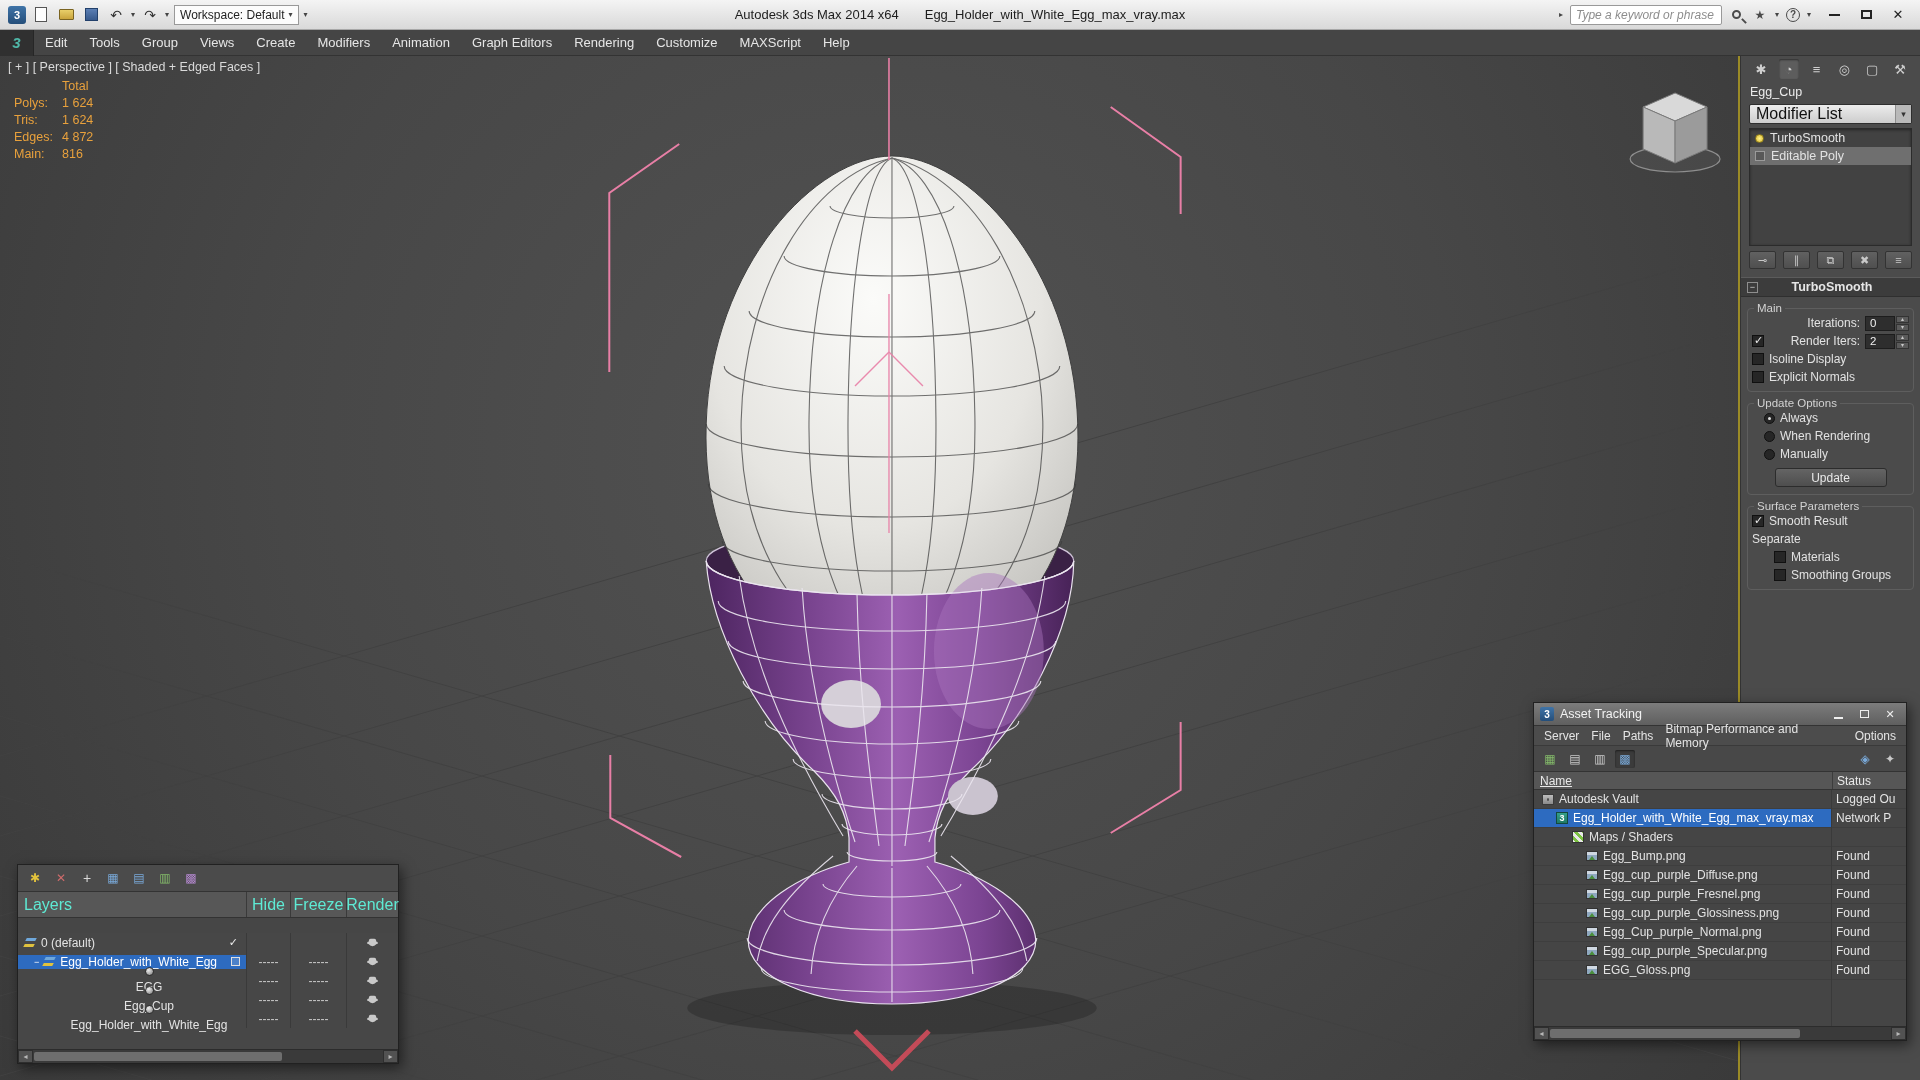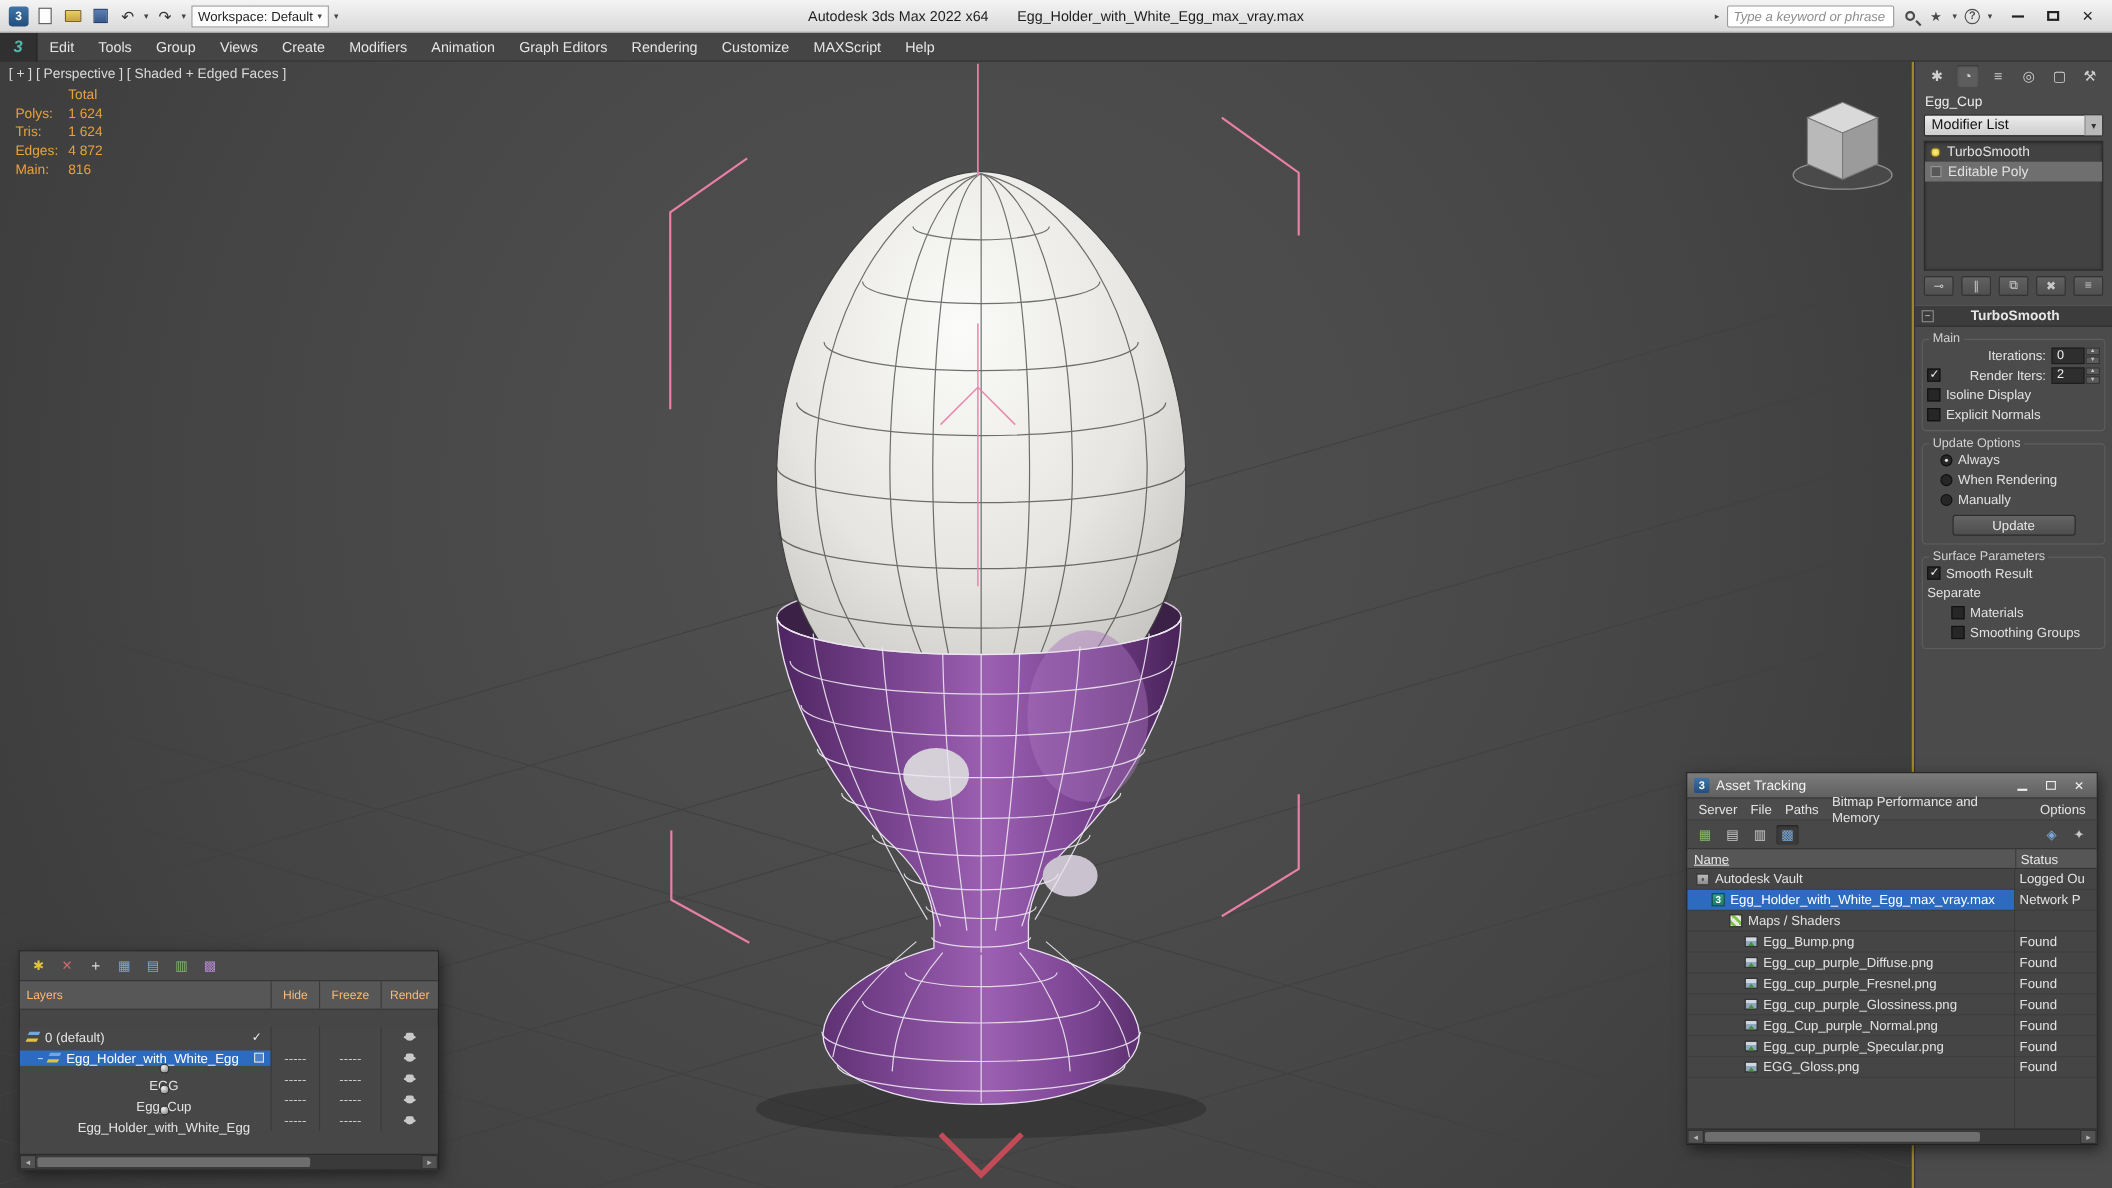--- a/index.html
+++ b/index.html
@@ -71,21 +71,21 @@
   
   .cpanel{position:absolute;top:56px;right:0;width:180px;bottom:0;background:#4b4b4b;
     border-left:1px solid #333;font-size:12px;color:#e2e2e2;}
   .cp-tabs{height:26px;display:flex;align-items:center;justify-content:space-between;padding:0 10px;}
   .cp-tab{width:20px;height:20px;display:flex;align-items:center;justify-content:center;
     color:#cfcfcf;font-size:13px;border-radius:2px;}
   .cp-tab.active{background:#5d5d5d;box-shadow:inset 0 1px 2px rgba(0,0,0,.5);}
   .cp-name{height:20px;display:flex;align-items:center;padding:0 9px;color:#ececec;font-size:12.5px;}
   .cp-modlist{margin:2px 8px;height:20px;background:linear-gradient(#ececec,#cdcdcd);
     border:1px solid #2e2e2e;border-radius:2px;display:flex;align-items:flex-start;
-    justify-content:space-between;color:#111;font-size:13px;padding-left:6px;}
+    justify-content:space-between;color:#111;font-size:16px;padding-left:6px;}
   .cp-modlist .dd{width:16px;height:18px;background:#b9b9b9;border-left:1px solid #8e8e8e;
     display:flex;align-items:center;justify-content:center;color:#333;font-size:9px;}
   .cp-stack{margin:4px 8px 3px;height:118px;background:#424242;border:1px solid #2b2b2b;
     box-shadow:inset 0 1px 3px rgba(0,0,0,.45);}
   .stk-row{height:18px;display:flex;align-items:center;gap:6px;padding:0 5px;font-size:12.5px;}
   .stk-row.selected{background:#6f6f6f;}
   .bulb{width:9px;height:9px;border-radius:50%;background:radial-gradient(#fff48a,#d9b62e);border:1px solid #8a7a1a;}
   .modicon{width:10px;height:10px;background:#585858;border:1px solid #9a9a9a;}
   .cp-stacktools{margin:0 8px;height:22px;display:flex;justify-content:space-between;align-items:center;}
   .stbtn{width:27px;height:18px;background:linear-gradient(#616161,#4f4f4f);border:1px solid #333;
@@ -124,21 +124,21 @@
   .wb-max2{width:9px;height:8px;border:1.5px solid #efefef;}
   .wb-min2{width:9px;height:2px;background:#efefef;margin-top:7px;}
   .dlg-icon{width:14px;height:14px;border-radius:2px;background:linear-gradient(#3f74a8,#244e7a);
     color:#fff;font-size:10px;font-weight:bold;display:flex;align-items:center;justify-content:center;}
 
   
   #layer-dialog{left:17px;top:864px;width:382px;height:200px;}
   .lt-toolbar{height:26px;display:flex;align-items:center;gap:6px;padding:0 7px;background:#4b4b4b;}
   .ltbtn{width:20px;height:18px;display:flex;align-items:center;justify-content:center;font-size:12px;}
   .lt-header{height:27px;background:#575757;display:flex;align-items:center;
-    border-top:1px solid #333;border-bottom:1px solid #333;font-size:11px;color:#fdba74;}
+    border-top:1px solid #333;border-bottom:1px solid #333;font-size:16px;color:#5eead4;}
   .col-name{flex:1;padding-left:6px;display:flex;align-items:center;gap:4px;overflow:hidden;white-space:nowrap;}
   .col-hide{width:44px;text-align:center;border-left:1px solid #3a3a3a;align-self:stretch;display:flex;align-items:center;justify-content:center;}
   .col-freeze{width:56px;text-align:center;border-left:1px solid #3a3a3a;align-self:stretch;display:flex;align-items:center;justify-content:center;}
   .col-render{width:52px;text-align:center;border-left:1px solid #3a3a3a;align-self:stretch;display:flex;align-items:center;justify-content:center;}
   .lt-body{position:absolute;top:68px;bottom:14px;left:0;right:0;background:#474747;overflow:hidden;}
   .lrow{height:19px;display:flex;align-items:center;font-size:12px;color:#e3e3e3;}
   .lrow .col-hide,.lrow .col-freeze{color:#c9c9c9;}
   .lrow.selected .col-name{background:var(--selection-blue,#2d6bc0);color:#fff;}
   .lind1{padding-left:16px!important;} .lind2{padding-left:34px!important;flex-direction:column;}
   .curcheck{margin-left:auto;margin-right:8px;color:#ececec;font-size:11px;}
@@ -204,21 +204,21 @@
     <span class="tiny-caret g g-caret"></span>
     <span class="qbtn g g-redo"></span>
     <span class="tiny-caret g g-caret"></span>
     <span class="workspace">
       <span>Workspace: Default</span>
       <span class="tiny-caret g g-caret"></span>
     </span>
     <span class="tiny-caret g g-caret"></span>
   </div>
   <div class="title-center">
-    <span>Autodesk 3ds Max 2022 x64</span>
+    <span>Autodesk 3ds Max 2014 x64</span>
     <span>Egg_Holder_with_White_Egg_max_vray.max</span>
   </div>
   <div class="search-area">
     <span class="tiny-caret g g-tri-r"></span>
     <input class="search-box" placeholder="Type a keyword or phrase" style="">
     <span class="sicon">
         <span class="mag"></span>
       </span>
     <span class="sicon g g-star"></span>
     <span class="tiny-caret g g-caret"></span>

